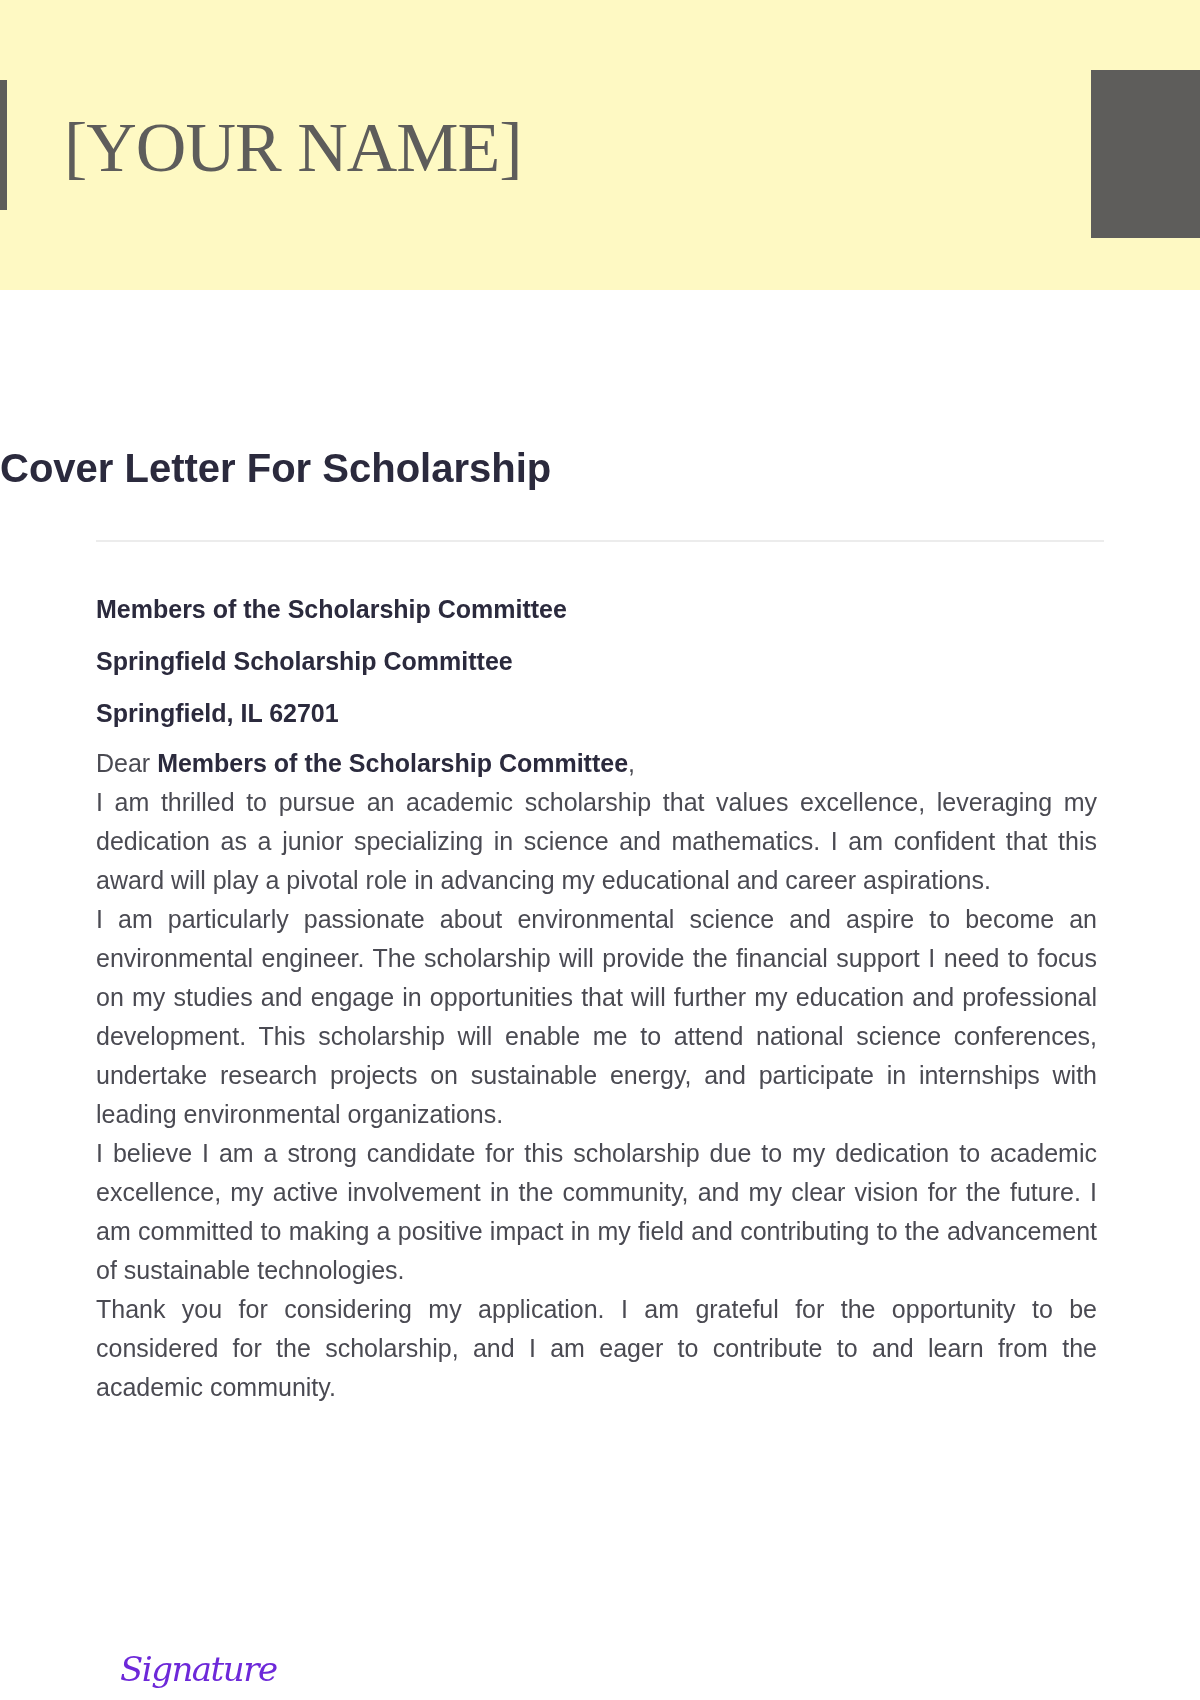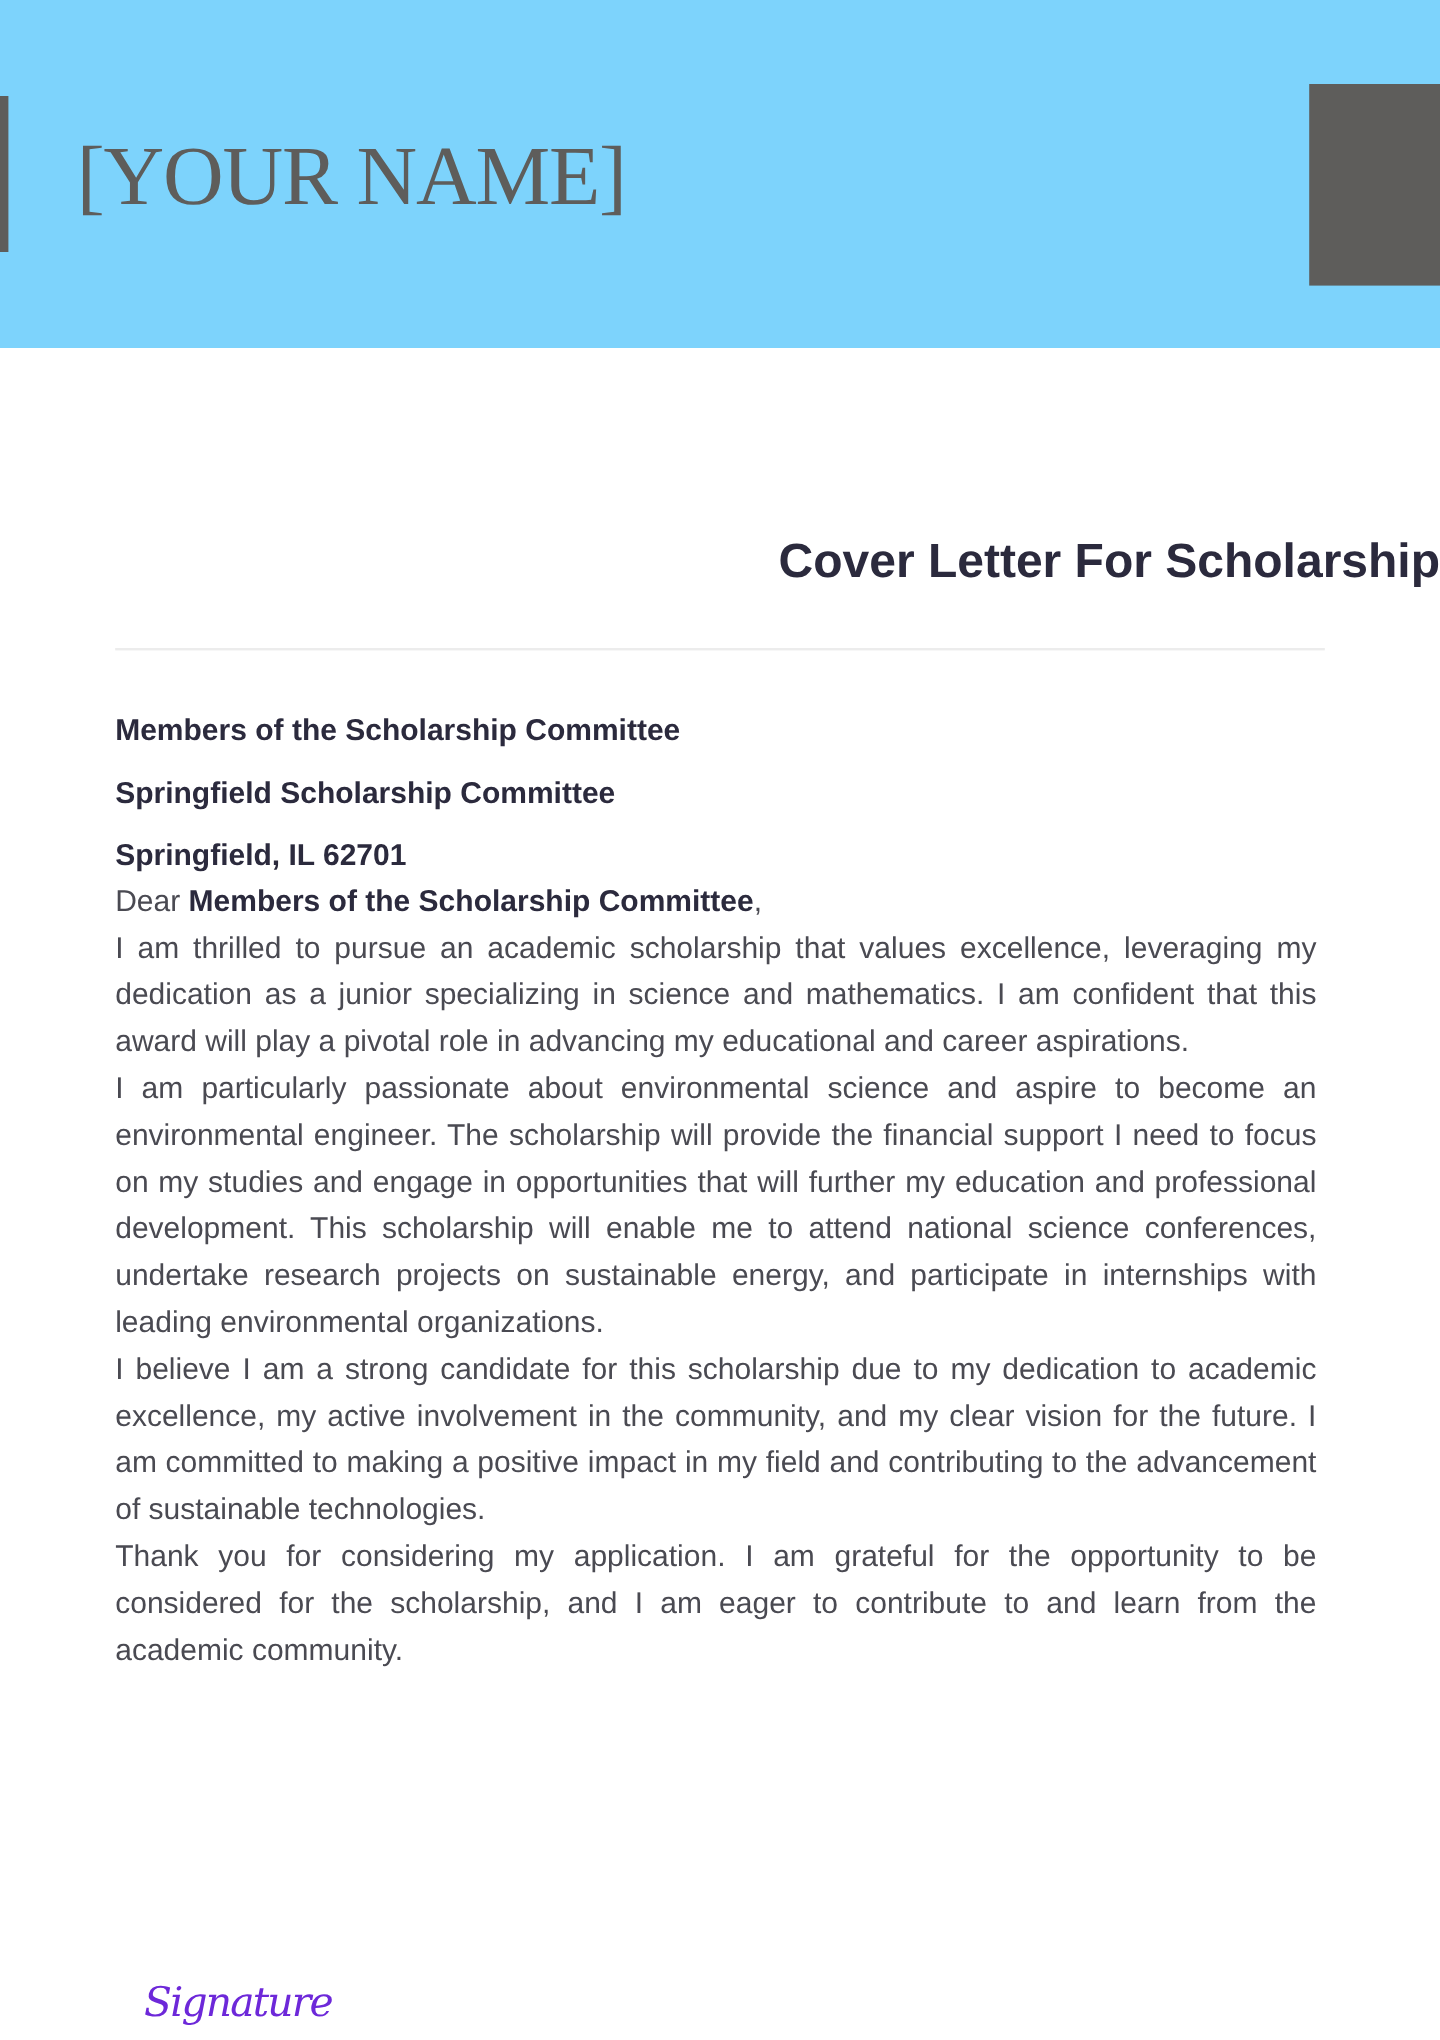--- a/index.html
+++ b/index.html
@@ -4,52 +4,52 @@
 <style>
   html, body { margin: 0; padding: 0; }
   body {
     width: 1200px; height: 1700px; position: relative; overflow: hidden;
     background: #ffffff;
     font-family: "Liberation Sans", "DejaVu Sans", sans-serif;
     color: #4a4a52;
   }
   .header-band {
     position: absolute; left: 0; top: 0; width: 1200px; height: 290px;
-    background: #7dd3fc;
+    background: #fef9c3;
   }
   .left-bar {
     position: absolute; left: 0; top: 80px; width: 7px; height: 130px;
     background: #5e5d5b;
   }
   .right-block {
     position: absolute; left: 1091px; top: 70px; width: 109px; height: 168px;
     background: #5e5d5b;
   }
   .name {
     position: absolute; left: 64px; top: 108px;
     font-family: "Liberation Serif", "DejaVu Serif", serif;
     font-size: 70px; line-height: 80px; color: #5e5d5b;
     letter-spacing: -1px; white-space: nowrap;
   }
   .title {
-    position: absolute; left: 0; top: 440px; width: 1200px; text-align: right;
+    position: absolute; left: 0; top: 440px; width: 1200px; text-align: left;
     font-size: 40px; line-height: 56px; font-weight: bold; color: #2b2a3d;
   }
   .divider {
     position: absolute; left: 96px; top: 540px; width: 1008px; height: 2px;
     background: #ececec;
   }
   .content {
     position: absolute; left: 96px; top: 594px; width: 1001px;
     font-size: 25px; color: #4a4a52;
   }
   .addr {
     font-weight: bold; color: #2b2a3d; margin: 0 0 22px 0; line-height: 30px;
   }
-  .addr.last { margin-bottom: 4px; }
+  .addr.last { margin-bottom: 16px; }
   .salutation { line-height: 39px; margin: 0; }
   .salutation b { color: #2b2a3d; }
   .para {
     margin: 0; line-height: 39px; text-align: justify;
   }
   .closing { margin: 0; line-height: 39px; }
   .signature {
     position: absolute; left: 120px; top: 1649px;
     font-family: "DejaVu Serif", serif; font-style: italic;
     font-size: 34px; color: #6d28d9; letter-spacing: -1.5px;

